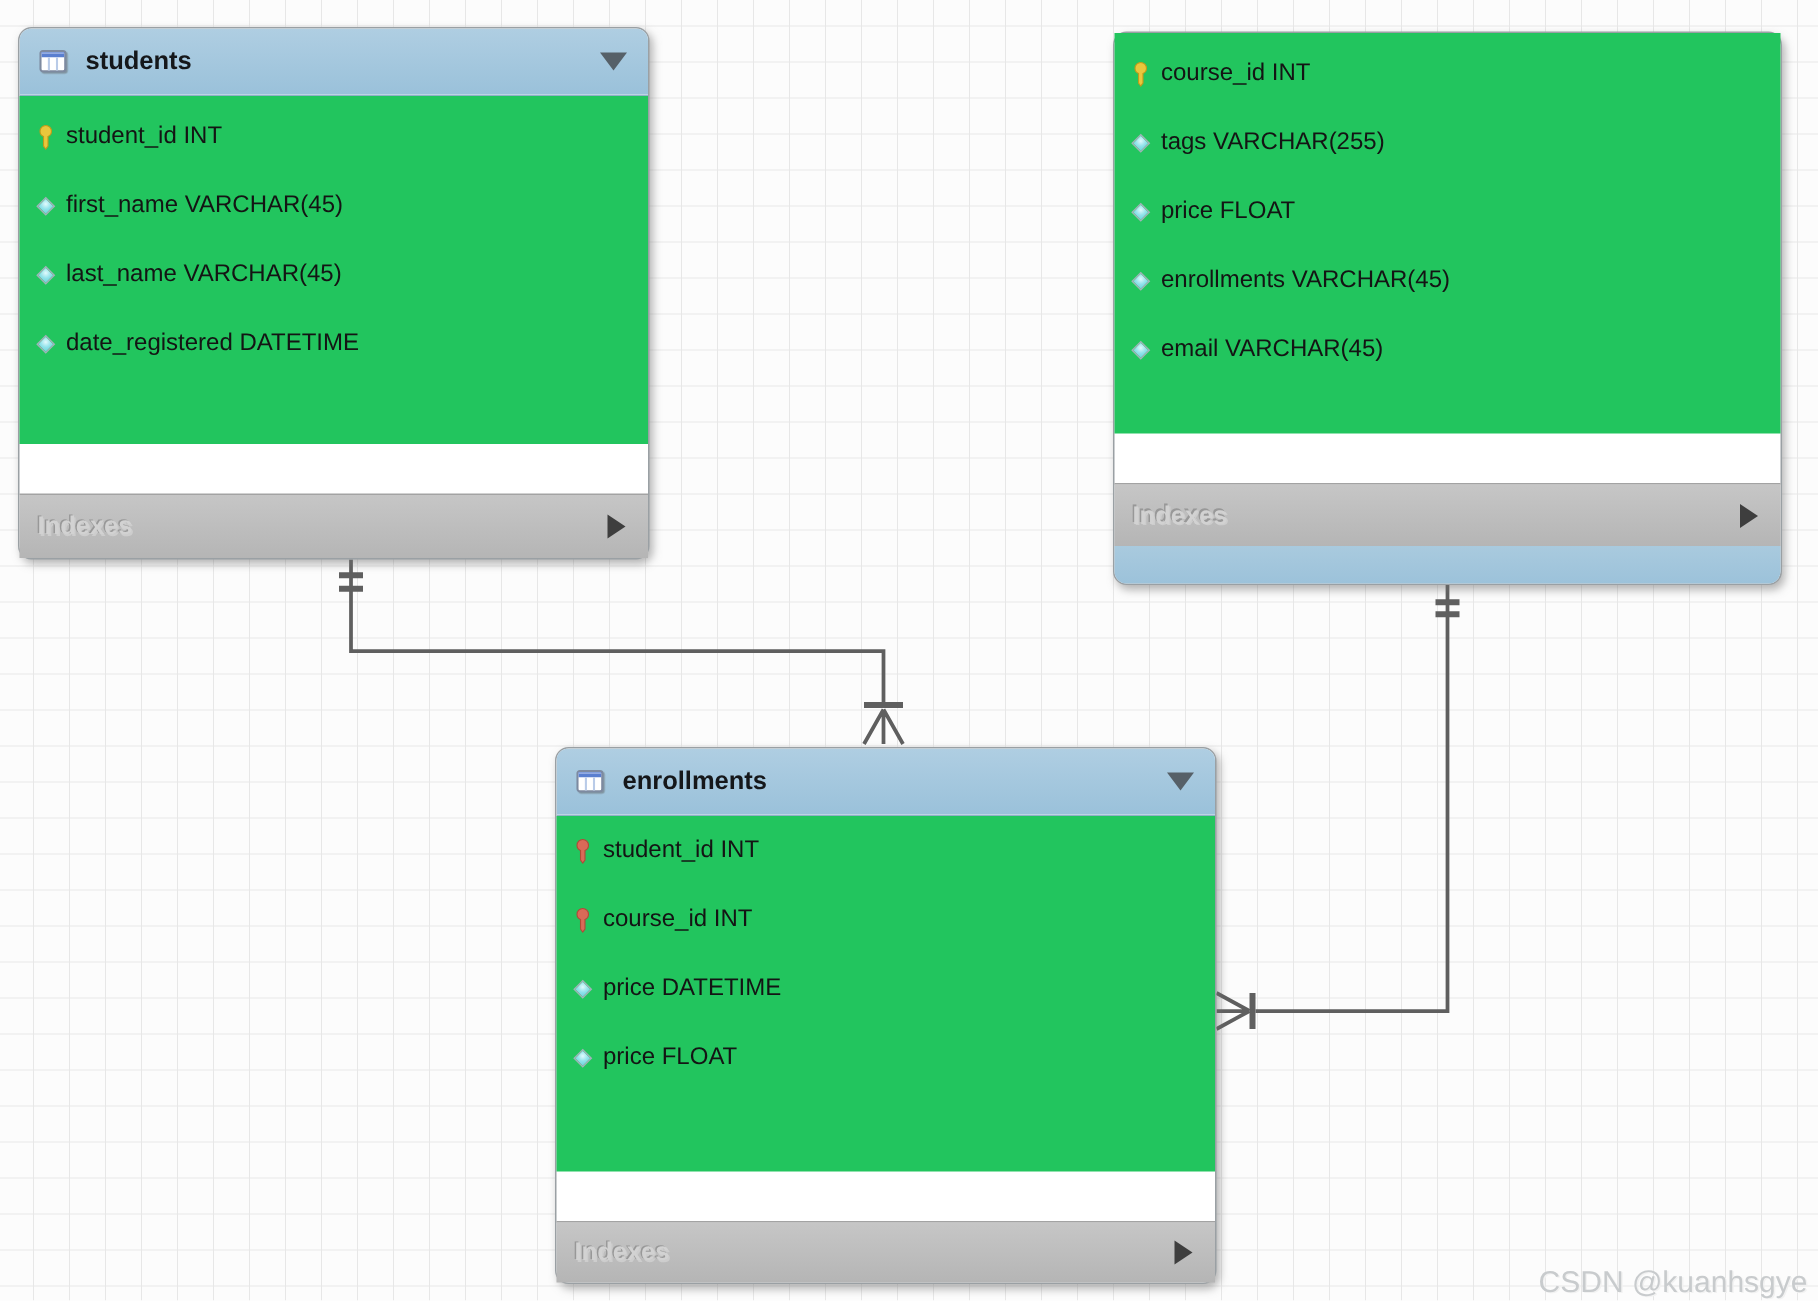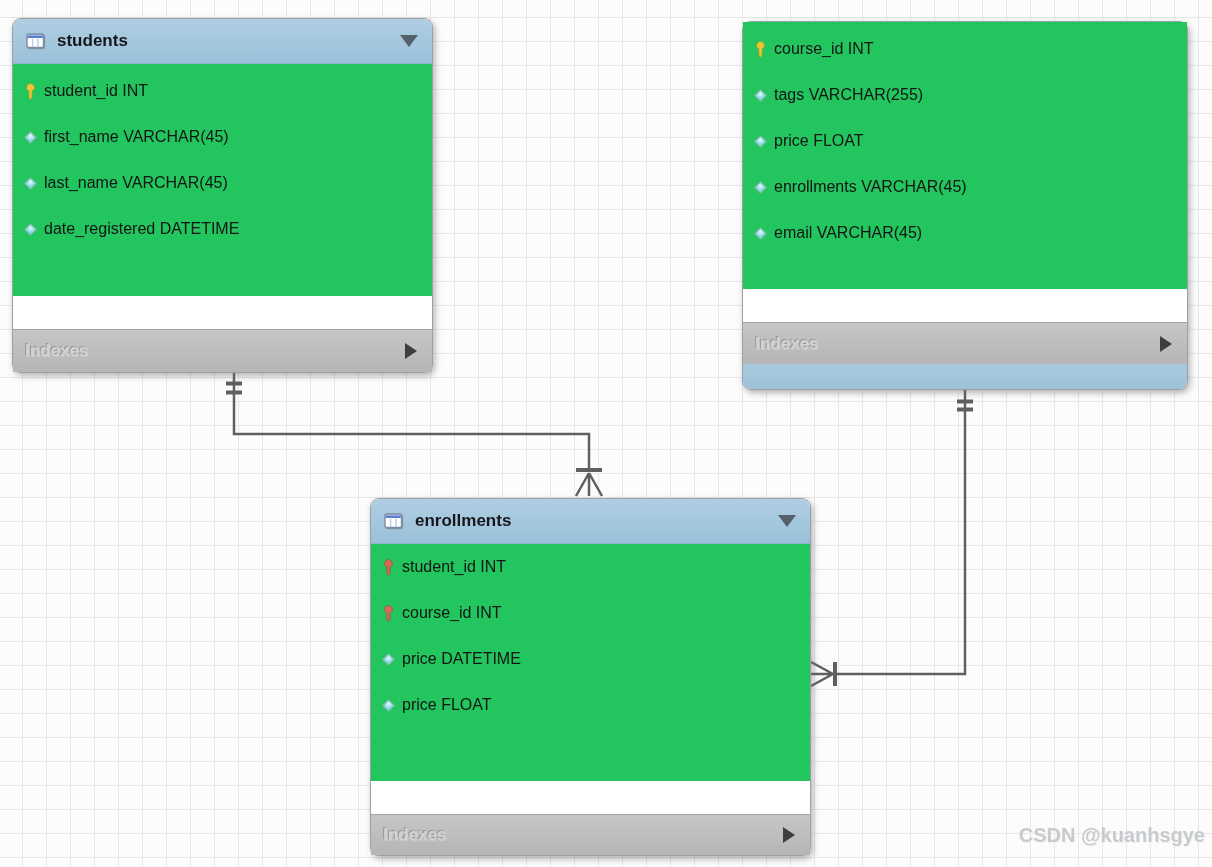--- a/index.html
+++ b/index.html
@@ -98,25 +98,24 @@
   }
 
   .tstrip {
     background: linear-gradient(180deg, #a9cade 0%, #9cc2da 100%);
     border-radius: 0 0 8px 8px;
     flex: 1 1 auto;
   }
 
   .watermark {
     position: absolute;
-    right: 7px; bottom: 20px; z-index: 3;
+    right: 7px; bottom: 0; z-index: 3;
     font-size: 20px;
     color: #c8cbcd;
     text-shadow: 1px 1px 0 #f2f2f2;
-    font-weight: bold;
   }
 </style>
 </head>
 <body>
 
 <div class="canvas">
 
   <svg class="connectors" width="1212" height="867" viewBox="0 0 1212 867">
 
     <g stroke="#5f5f5f" fill="none">

